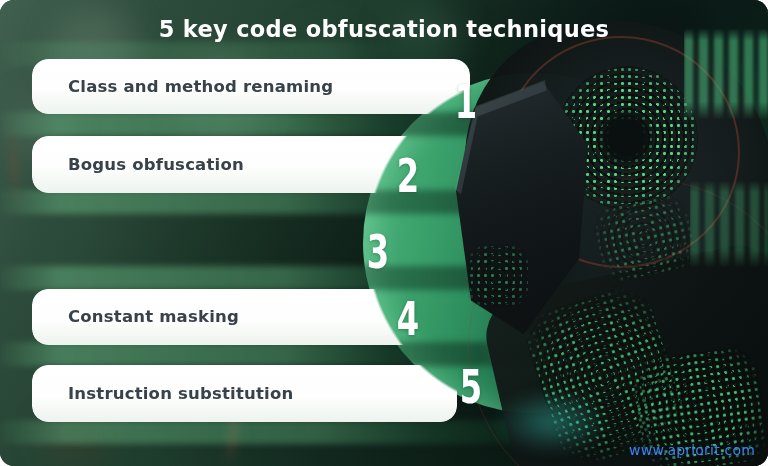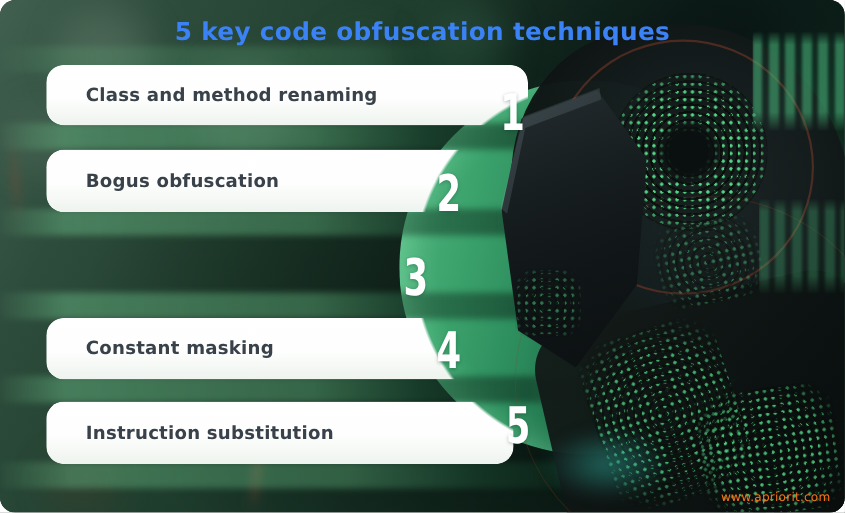--- a/index.html
+++ b/index.html
@@ -75,24 +75,24 @@
     border:1.5px solid rgba(150,62,45,.22);}
   .eq{position:absolute;border-radius:4px;filter:blur(1.5px);
     background:repeating-linear-gradient(90deg, rgba(72,178,120,.70) 0 9px, rgba(72,178,120,.10) 9px 15px);
     -webkit-mask-image:linear-gradient(180deg, transparent 0, #000 14%, #000 80%, transparent 100%);
     mask-image:linear-gradient(180deg, transparent 0, #000 14%, #000 80%, transparent 100%);}
   .eq1{left:684px;top:28px;width:84px;height:92px;opacity:.85;}
   .eq2{left:690px;top:180px;width:78px;height:88px;opacity:.5;}
   .glow-teal{position:absolute;left:494px;top:390px;width:116px;height:64px;filter:blur(7px);
     background:radial-gradient(ellipse, rgba(47,166,152,.55), transparent 70%);}
   
-  .title{position:absolute;top:16px;left:0;right:0;text-align:center;color:#3b82f6;
+  .title{position:absolute;top:16px;left:0;right:0;text-align:center;color:#ffffff;
     font-size:22.5px;font-weight:700;letter-spacing:.3px;}
   
-  .bar{position:absolute;left:42px;box-sizing:border-box;display:flex;align-items:center;
+  .bar{position:absolute;left:32px;box-sizing:border-box;display:flex;align-items:center;
     padding-left:36px;padding-right:12px;border-radius:16px;
     background:linear-gradient(180deg,#ffffff 0%,#fdfefd 55%,#eef3ee 100%);
     color:#39424a;font-weight:700;font-size:16.5px;letter-spacing:.2px;line-height:1.3;
     white-space:pre-line;box-shadow:0 10px 22px rgba(5,15,10,.28);}
   .bar1{top:59px;width:438px;height:55px;
     -webkit-mask-image:radial-gradient(170px circle at 503px 184px, transparent 0 166px, #000 169px);
     mask-image:radial-gradient(170px circle at 503px 184px, transparent 0 166px, #000 169px);}
   .bar2{top:136px;width:390px;height:57px;
     -webkit-mask-image:radial-gradient(170px circle at 503px 107px, transparent 0 166px, #000 169px);
     mask-image:radial-gradient(170px circle at 503px 107px, transparent 0 166px, #000 169px);}
@@ -107,21 +107,21 @@
     mask-image:radial-gradient(170px circle at 503px -122px, transparent 0 166px, #000 169px);}
   
   .num{position:absolute;color:#ffffff;font-weight:700;font-size:46px;
     transform:translate(-50%,-50%) scaleX(.70);text-shadow:0 1px 4px rgba(0,40,20,.3);}
   .num1{left:466px;top:102px;}
   .num2{left:408px;top:176px;}
   .num3{left:378px;top:252px;}
   .num4{left:408px;top:319px;}
   .num5{left:471px;top:387px;}
   
-  .footer{position:absolute;right:13px;bottom:8px;color:#f97316;font-size:11px;
+  .footer{position:absolute;right:13px;bottom:8px;color:#3b82f6;font-size:14px;
     font-weight:500;letter-spacing:.2px;}
 </style>
 </head>
 <body>
 
 <div class="canvas">
 
   <div class="bg-base"></div>
   <div class="bokeh bk1"></div>
   <div class="bokeh bk2"></div>

